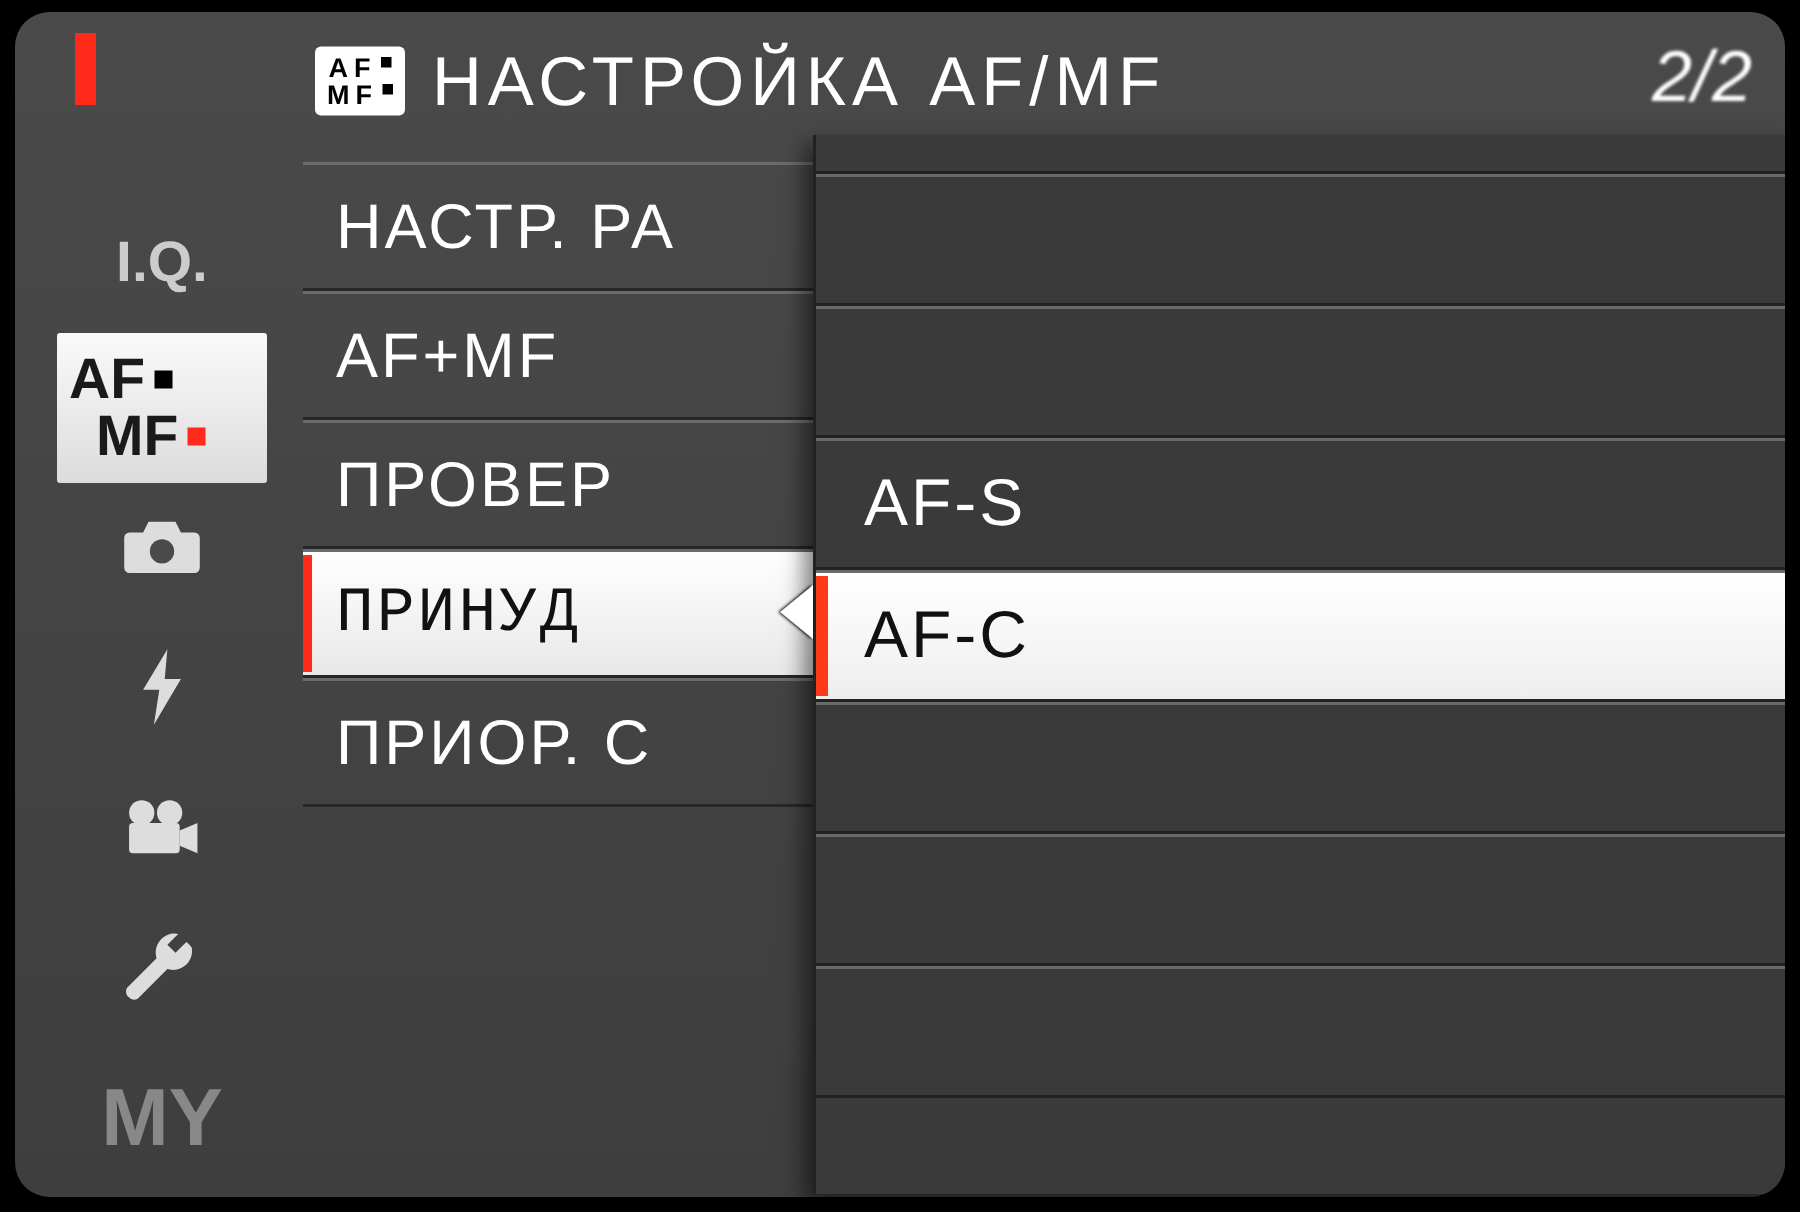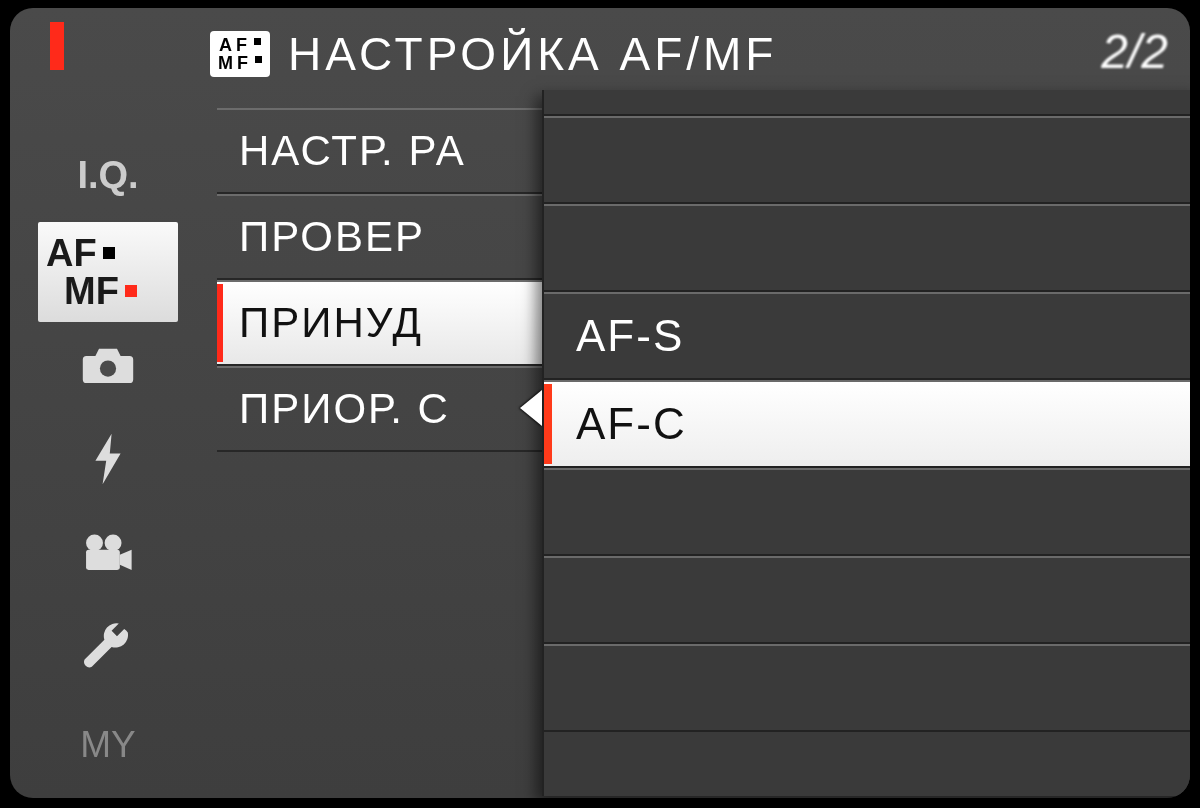--- a/index.html
+++ b/index.html
@@ -125,21 +125,21 @@
     }
     .tab-afmf-row {display:flex;align-items:center;}
     .tab-afmf-sq {width:12px;height:12px;margin-left:6px;}
     .sq-black{background:#000;}
     .sq-red{background:#ff2a1a;}
     .tab svg { width: 54px; height: 54px; }
 
     
     .main-list {
       position: absolute;
-      left: 207px;
+      left: 192px;
       top: 100px;
       width: 360px;
     }
     .list-item {
       height: 86px;
       border-top: 2px solid #6c6c6c;
       border-bottom: 2px solid #272727;
       display: flex;
       align-items: center;
       padding-left: 22px;
@@ -147,20 +147,21 @@
       font-size: 42px;
       letter-spacing: 2px;
       position: relative;
       cursor: pointer;
       white-space: nowrap;
       overflow: hidden;
     }
     .list-item.highlighted {
       background: linear-gradient(180deg, #fff 0%, #e8e8e8 100%);
       color: #111;
+      font-family: Liberation Mono, monospace;
     }
     .list-item.highlighted::before {
       content:"";
       position:absolute;
       left:0;top:2px;bottom:2px;width:6px;
       background:#ff2a1a;
     }
 
     
     .popup {
@@ -274,30 +275,33 @@
           </svg>
       </span>
     </div>
     <div class="tab">
       <span>
         <svg viewBox="0 0 60 60" fill="#ddd">
             <path d="M52 14a14 14 0 0 1-18 16L12 52a6 6 0 0 1-8-8l22-22A14 14 0 0 1 42 4l-8 8 6 6 8-8a14 14 0 0 1 4 4z"></path>
           </svg>
       </span>
     </div>
-    <div class="tab" style="color:#888;font-weight:400;font-style:normal;font-size:37px;">
+    <div class="tab" style="color:#888;font-weight:700;font-style:normal;font-size:54px;">
       <span>MY</span>
     </div>
   </div>
 
   <div class="main-list">
     <div class="list-item">
         <span>НАСТР. РА</span>
       </div>
     <div class="list-item">
+        <span>AF+MF</span>
+      </div>
+    <div class="list-item">
         <span>ПРОВЕР</span>
       </div>
     <div class="list-item highlighted">
         <span>ПРИНУД</span>
       </div>
     <div class="list-item">
         <span>ПРИОР. С</span>
       </div>
   </div>
 

